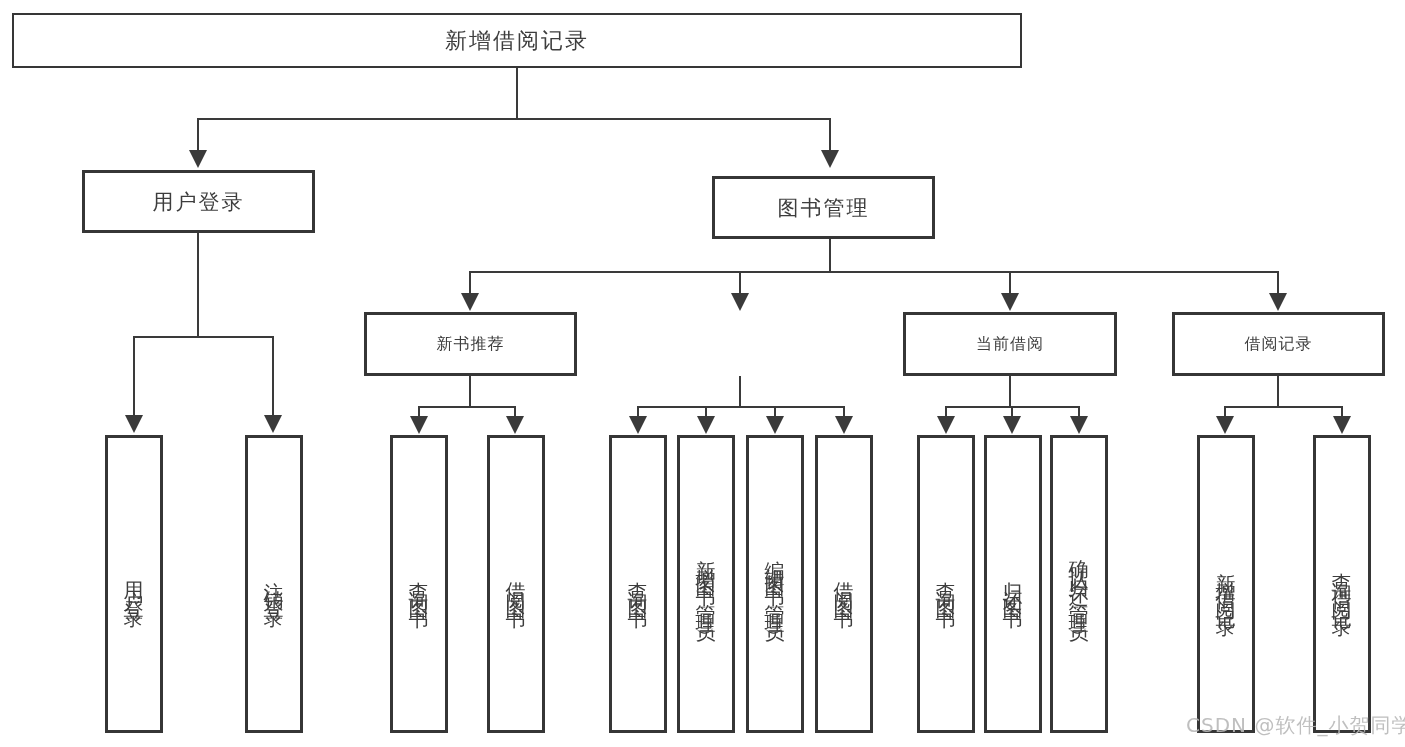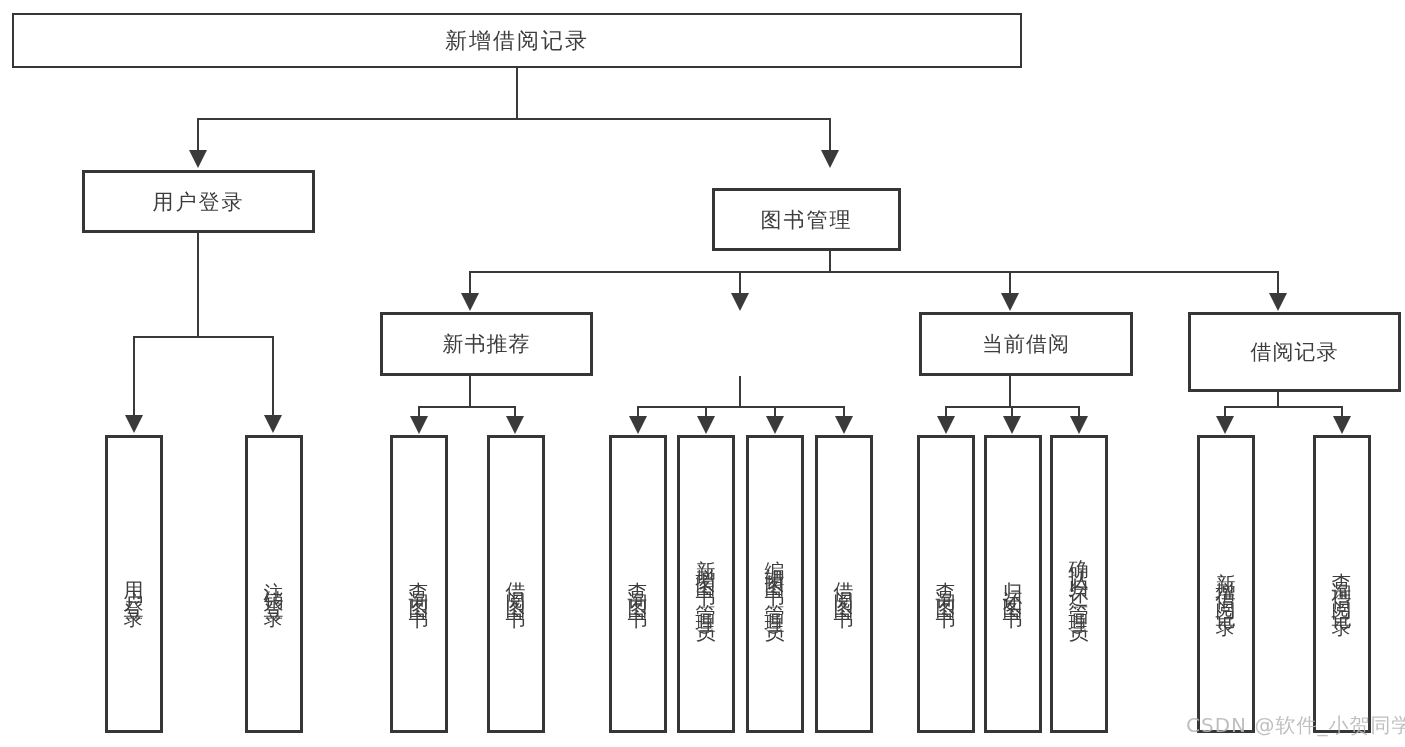--- a/index.html
+++ b/index.html
@@ -17,21 +17,21 @@
     background: #ffffff;
     border: 3px solid #363636;
     box-sizing: border-box;
     display: flex;
     align-items: center;
     justify-content: center;
     z-index: 2;
   }
   .box.root { border-width: 2px; font-size: 22px; letter-spacing: 2px; }
   .box.h2   { font-size: 21px; letter-spacing: 2px; }
-  .box.h3   { font-size: 21px; letter-spacing: 1px; margin-left: 16px; }
+  .box.h3   { font-size: 16px; letter-spacing: 1px; }
   .box.v    { width: 58px; top: 435px; height: 298px; }
   .box.v .vtext {
     writing-mode: vertical-rl;
     text-orientation: upright;
     font-size: 20px;
     line-height: 1.1;
     letter-spacing: 9px;
     white-space: nowrap;
   }
   .line { position: absolute; background: #3a3a3a; z-index: 1; }
@@ -60,31 +60,31 @@
 
 <div id="canvas">
 
   <div class="box root" style="left:12px; top:13px; width:1010px; height:55px;">
     <span>新增借阅记录</span>
   </div>
 
   <div class="box h2" style="left:82px; top:170px; width:233px; height:63px;">
     <span>用户登录</span>
   </div>
-  <div class="box h2" style="left:712px; top:188px; width:189px; height:63px;">
+  <div class="box h2" style="left:712px; top:176px; width:223px; height:63px;">
     <span>图书管理</span>
   </div>
 
   <div class="box h3" style="left:364px; top:312px; width:213px; height:64px;">
     <span>新书推荐</span>
   </div>
   <div class="box h3" style="left:903px; top:312px; width:214px; height:64px;">
     <span>当前借阅</span>
   </div>
-  <div class="box h3" style="left:1172px; top:312px; width:213px; height:80px;">
+  <div class="box h3" style="left:1172px; top:312px; width:213px; height:64px;">
     <span>借阅记录</span>
   </div>
 
   <div class="box v" style="left:105px;">
     <span class="vtext">用户登录</span>
   </div>
   <div class="box v" style="left:245px;">
     <span class="vtext">注销登录</span>
   </div>
 

